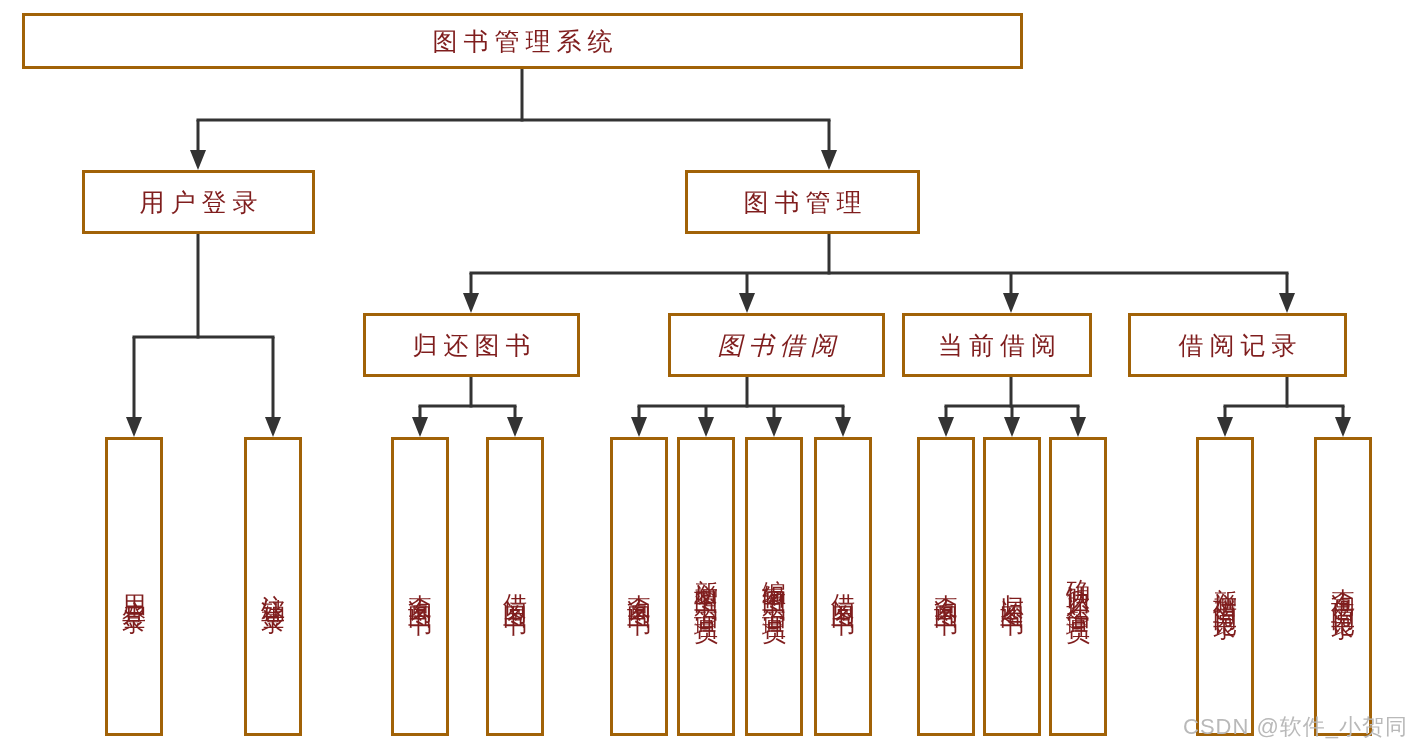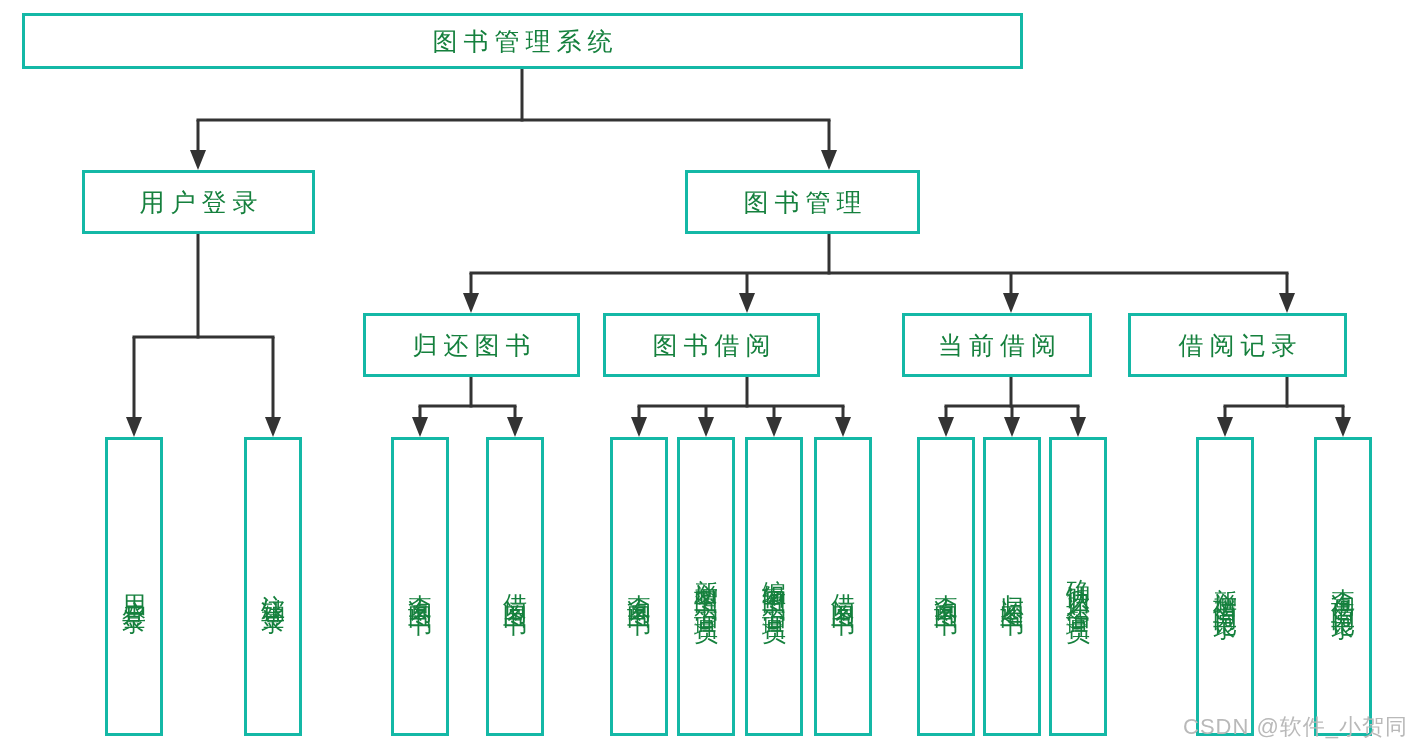--- a/index.html
+++ b/index.html
@@ -14,22 +14,22 @@
   }
   #connectors {
     position: absolute;
     left: 0; top: 0;
     width: 1405px; height: 747px;
     z-index: 1;
   }
   .hbox, .vbox {
     position: absolute;
     background: #ffffff;
-    border: 3px solid #14b8a6;
-    color: #15803d;
+    border: 3px solid #a16207;
+    color: #7f1d1d;
     display: flex;
     align-items: center;
     justify-content: center;
     z-index: 2;
   }
   .hbox {
     font-size: 25px;
     letter-spacing: 6px;
     text-indent: 6px;
     white-space: nowrap;
@@ -137,21 +137,21 @@
       <polygon points="1335,417 1351,417 1343,437" stroke="none"></polygon>
     </g>
   </svg>
 
   <div class="hbox root">图书管理系统</div>
 
   <div class="hbox lvl2" style="left:82px; width:233px;">用户登录</div>
   <div class="hbox lvl2" style="left:685px; width:235px;">图书管理</div>
 
   <div class="hbox module" style="left:363px; width:217px;">归还图书</div>
-  <div class="hbox module" style="left:603px; width:217px;">图书借阅</div>
+  <div class="hbox module" style="left:668px; width:217px;font-style:italic;">图书借阅</div>
   <div class="hbox module" style="left:902px; width:190px;">当前借阅</div>
   <div class="hbox module" style="left:1128px; width:219px;">借阅记录</div>
 
   <div class="vbox" style="left:105px;">用户登录</div>
   <div class="vbox" style="left:244px;">注销登录</div>
 
   <div class="vbox" style="left:391px;">查询图书</div>
   <div class="vbox" style="left:486px;">借阅图书</div>
 
   <div class="vbox" style="left:610px;">查询图书</div>

